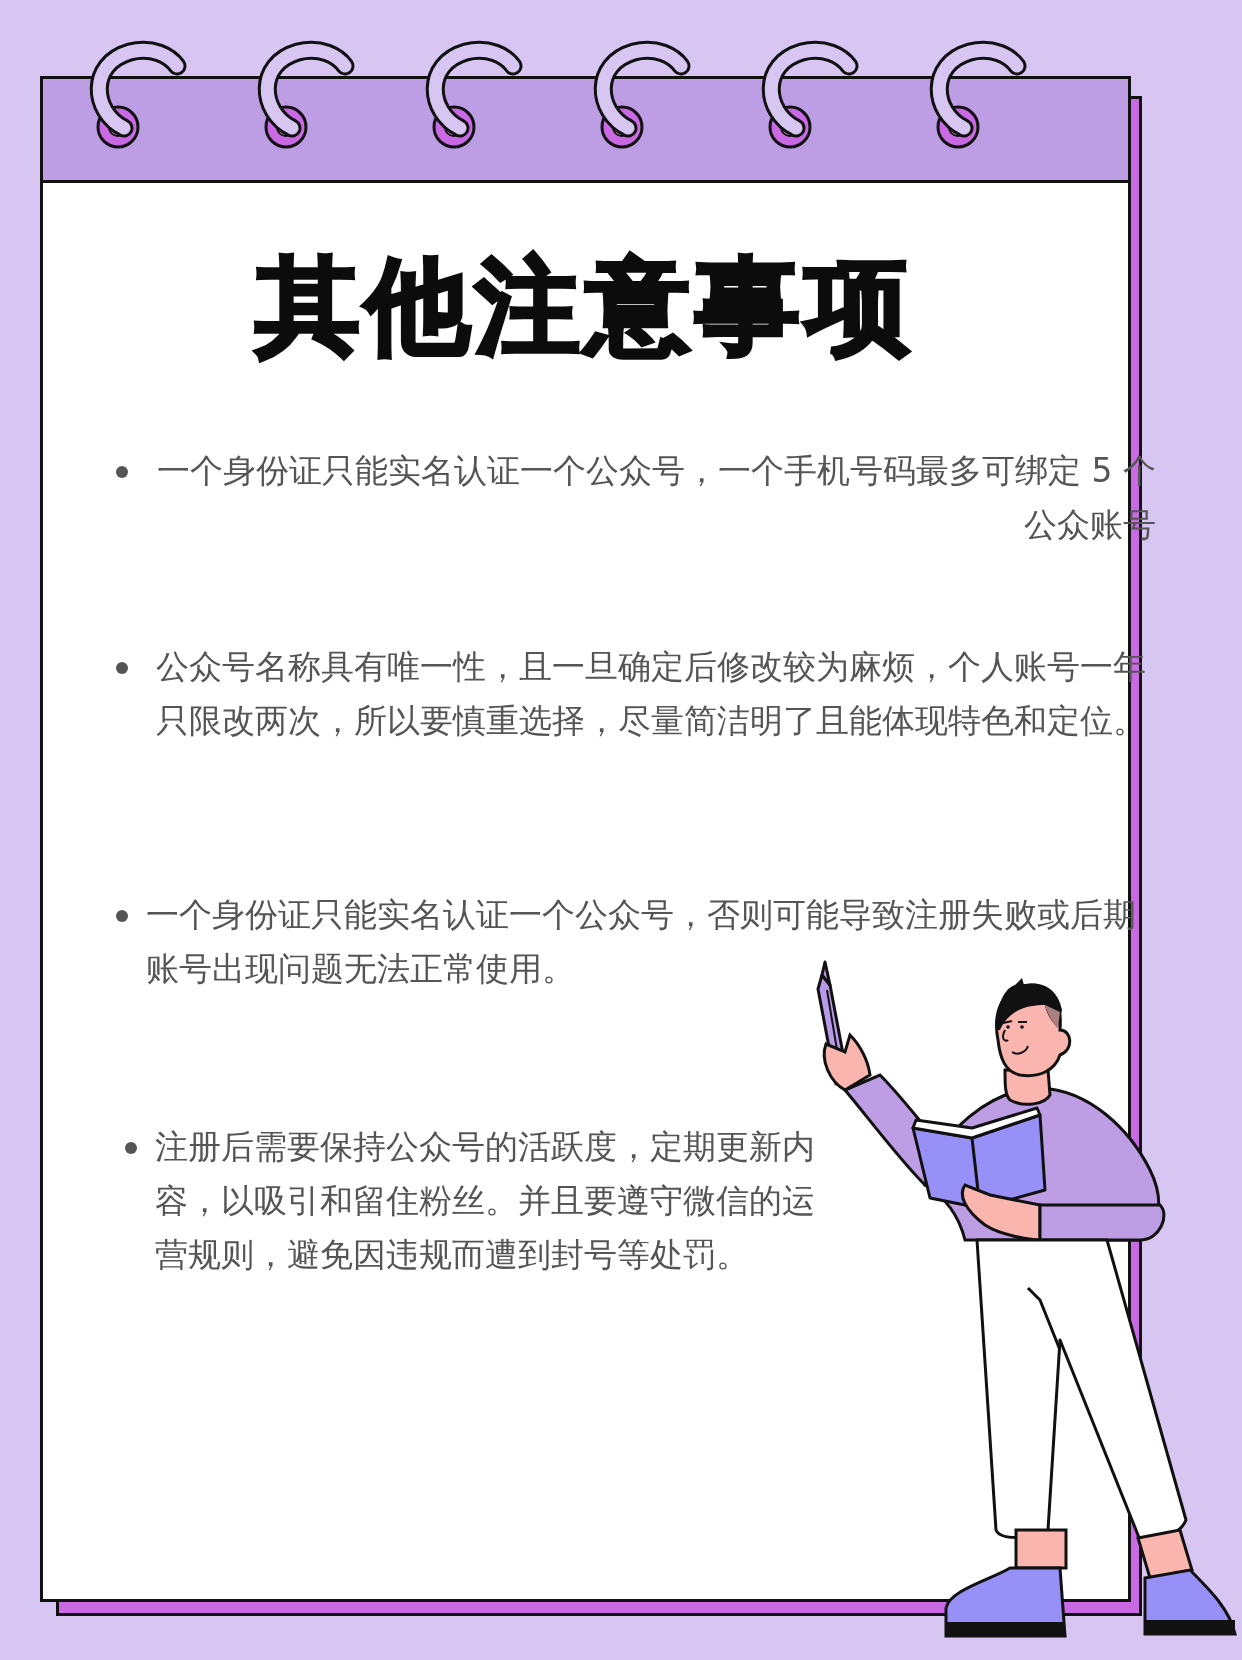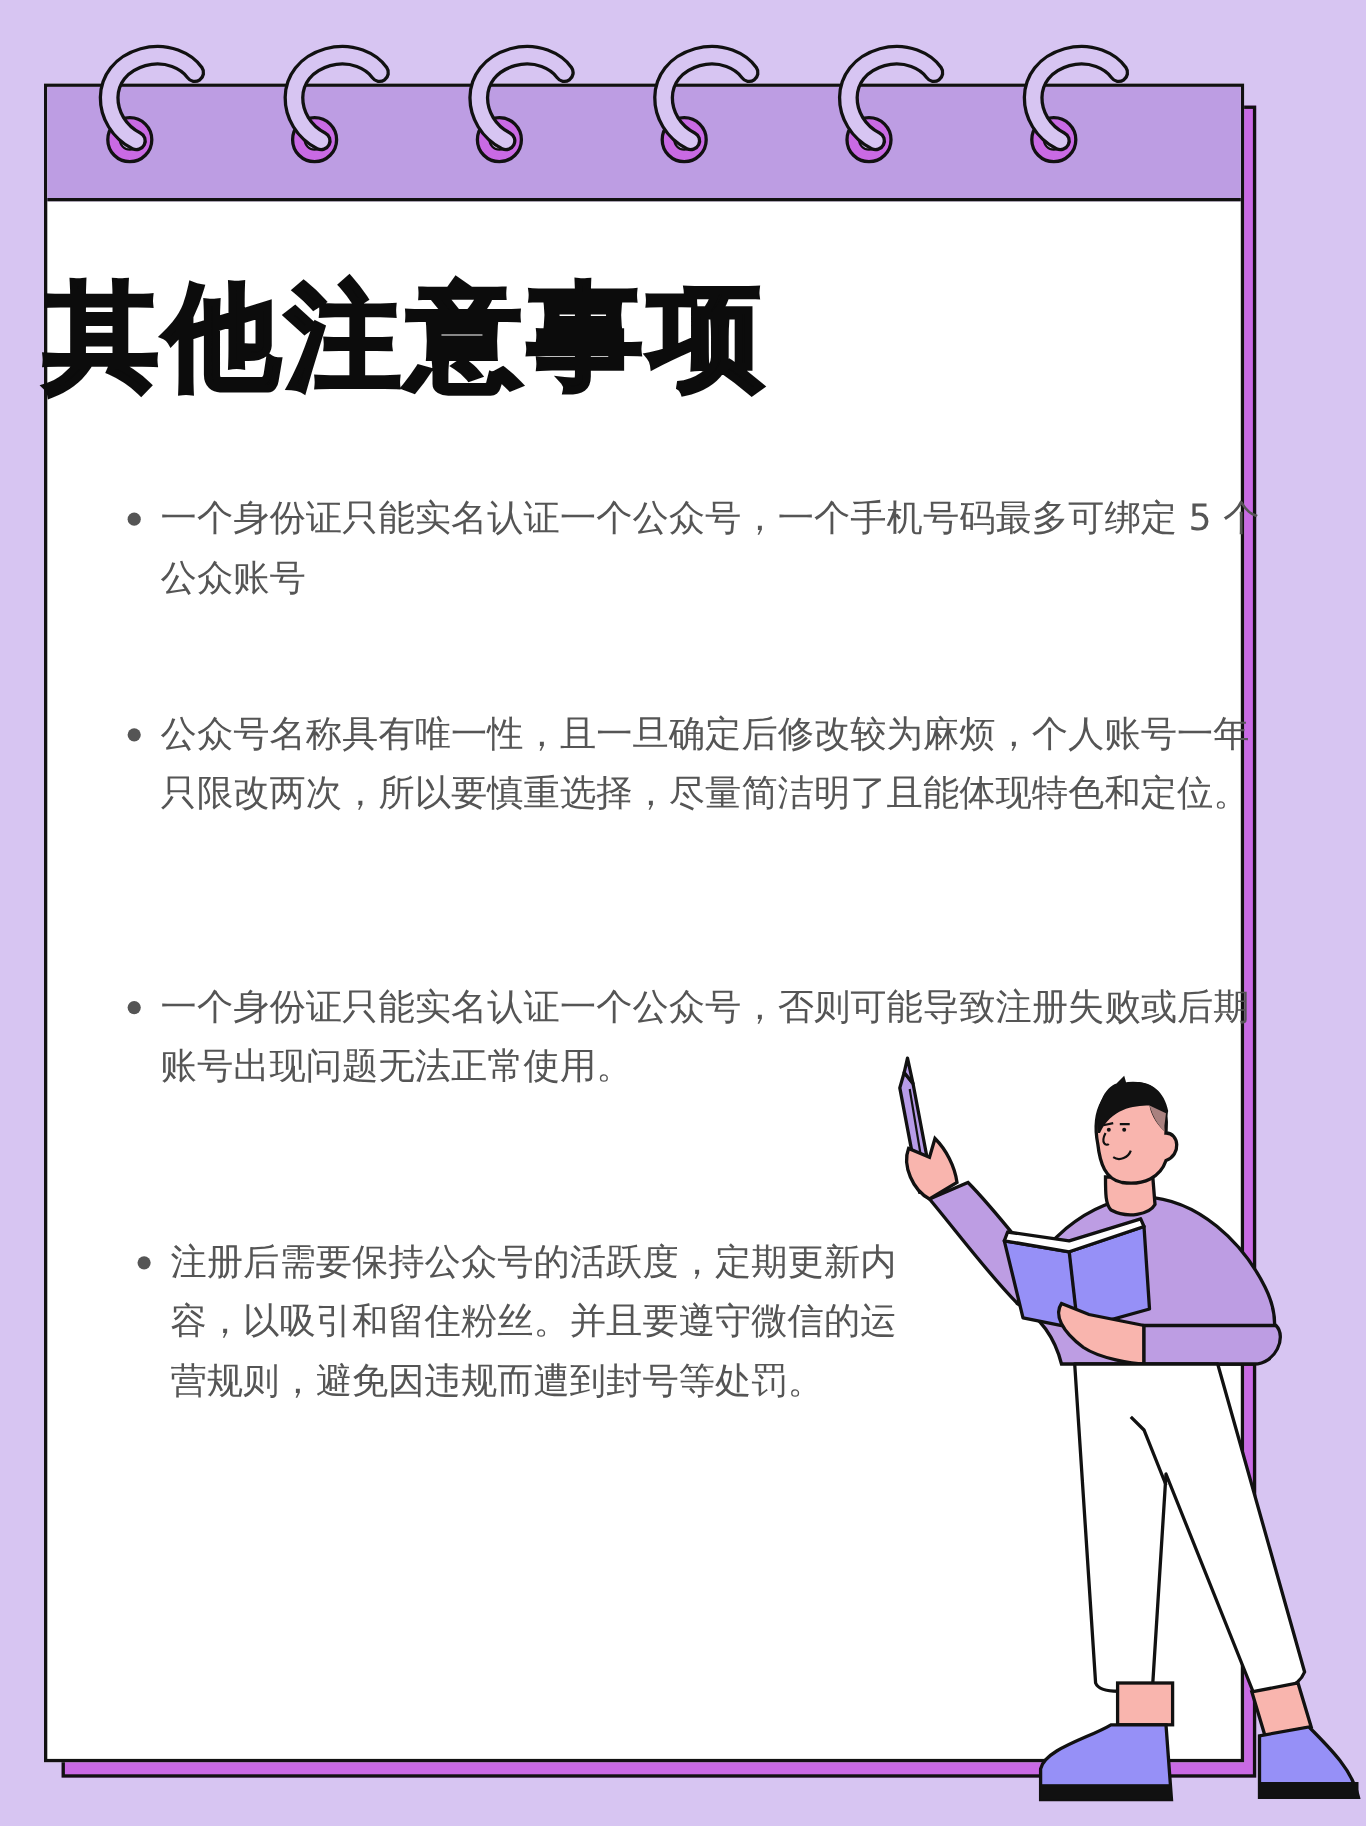--- a/index.html
+++ b/index.html
@@ -15,35 +15,35 @@
   .card {
     position:absolute; left:40px; top:76px; width:1091px; height:1526px;
     background:#fff; border:3px solid #111; box-sizing:border-box;
   }
   .card-header {
     position:absolute; left:0; top:0; right:0; height:101px;
     background:#BD9DE3; border-bottom:3px solid #111;
   }
   .rings { position:absolute; left:0; top:0; width:1242px; height:200px; pointer-events:none; }
   .title {
-    position:absolute; left:40px; width:1091px; top:238px; text-align:left;
+    position:absolute; left:40px; width:1091px; top:238px; text-align:center;
     font-size:104px; font-weight:900; color:#0c0c0c; letter-spacing:6px;
     font-family:"DejaVu Sans", sans-serif;
     -webkit-text-stroke:4px #0c0c0c;
   }
   .item {
     position:absolute; color:#555; font-size:33px; line-height:54px;
     font-family:"DejaVu Sans", sans-serif;
   }
   .item .bullet {
     position:absolute; left:-30px; top:22px; width:12px; height:12px;
     border-radius:50%; background:#555;
   }
-  .item1 { left:146px; top:444px; width:1010px; }
-  .item2 { left:146px; top:640px; width:1010px; }
+  .item1 { left:146px; top:444px; width:1010px;text-align:right; }
+  .item2 { left:146px; top:640px; width:1010px;text-align:center; }
   .item3 { left:146px; top:888px; width:1010px; }
   .item4 { left:155px; top:1120px; width:690px; }
   .person { position:absolute; left:760px; top:960px; width:482px; height:700px; }
 </style>
 </head>
 <body>
 
 <div class="shadow-card"></div>
 <div class="card">
   <div class="card-header"></div>

